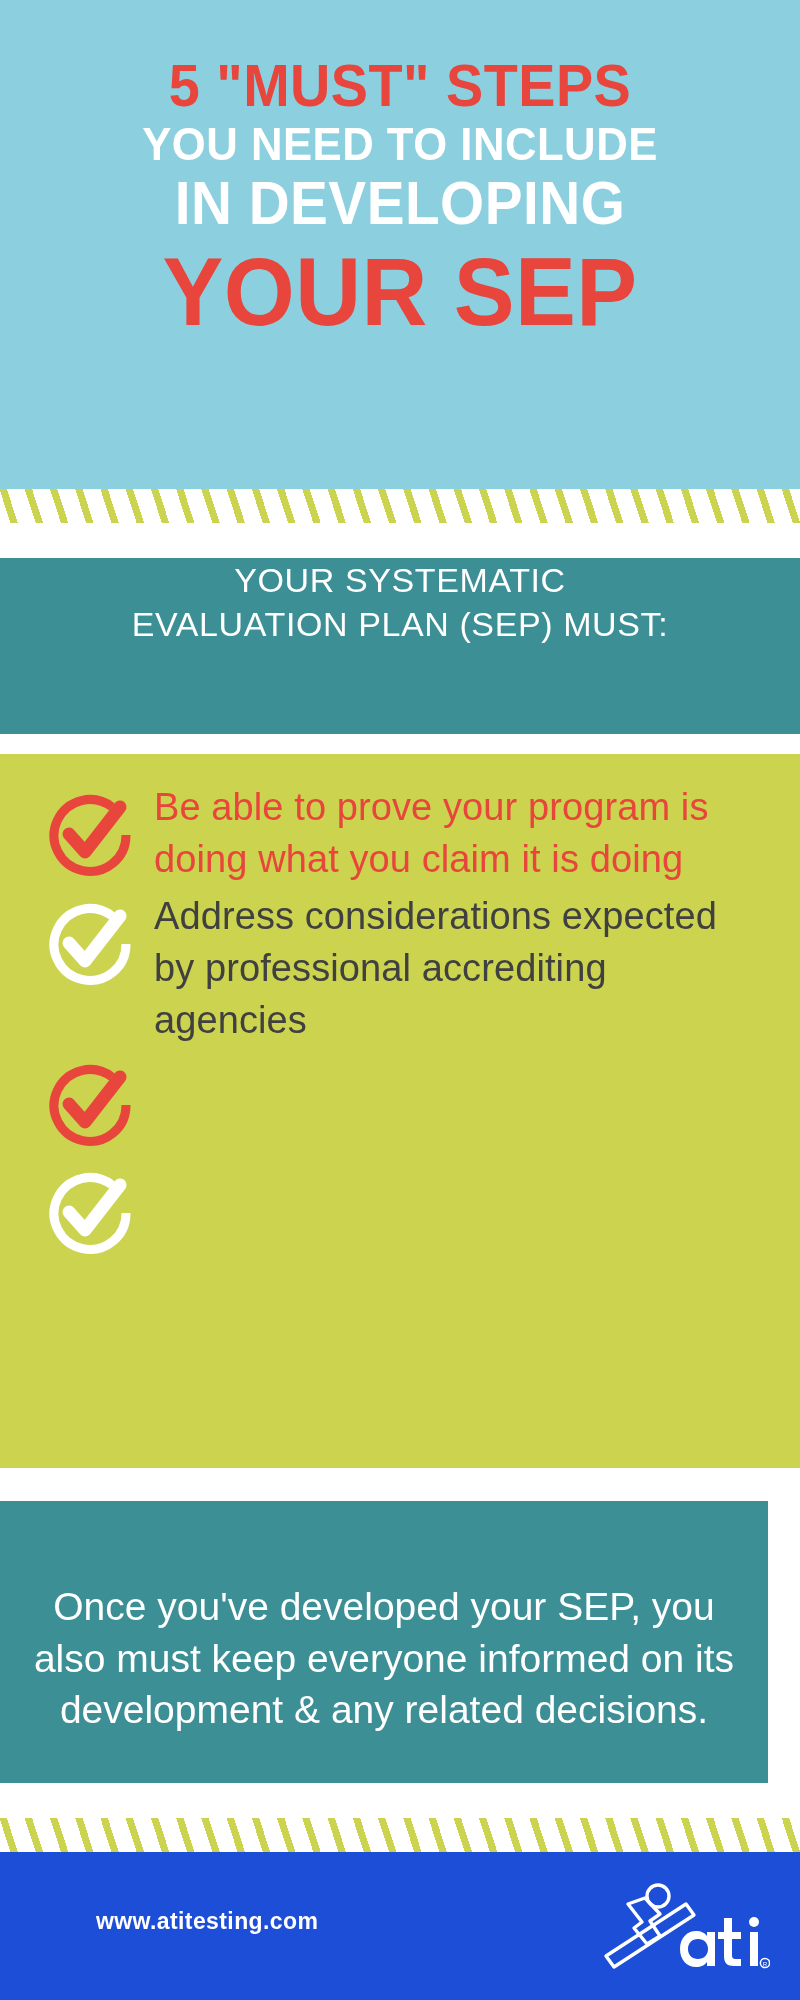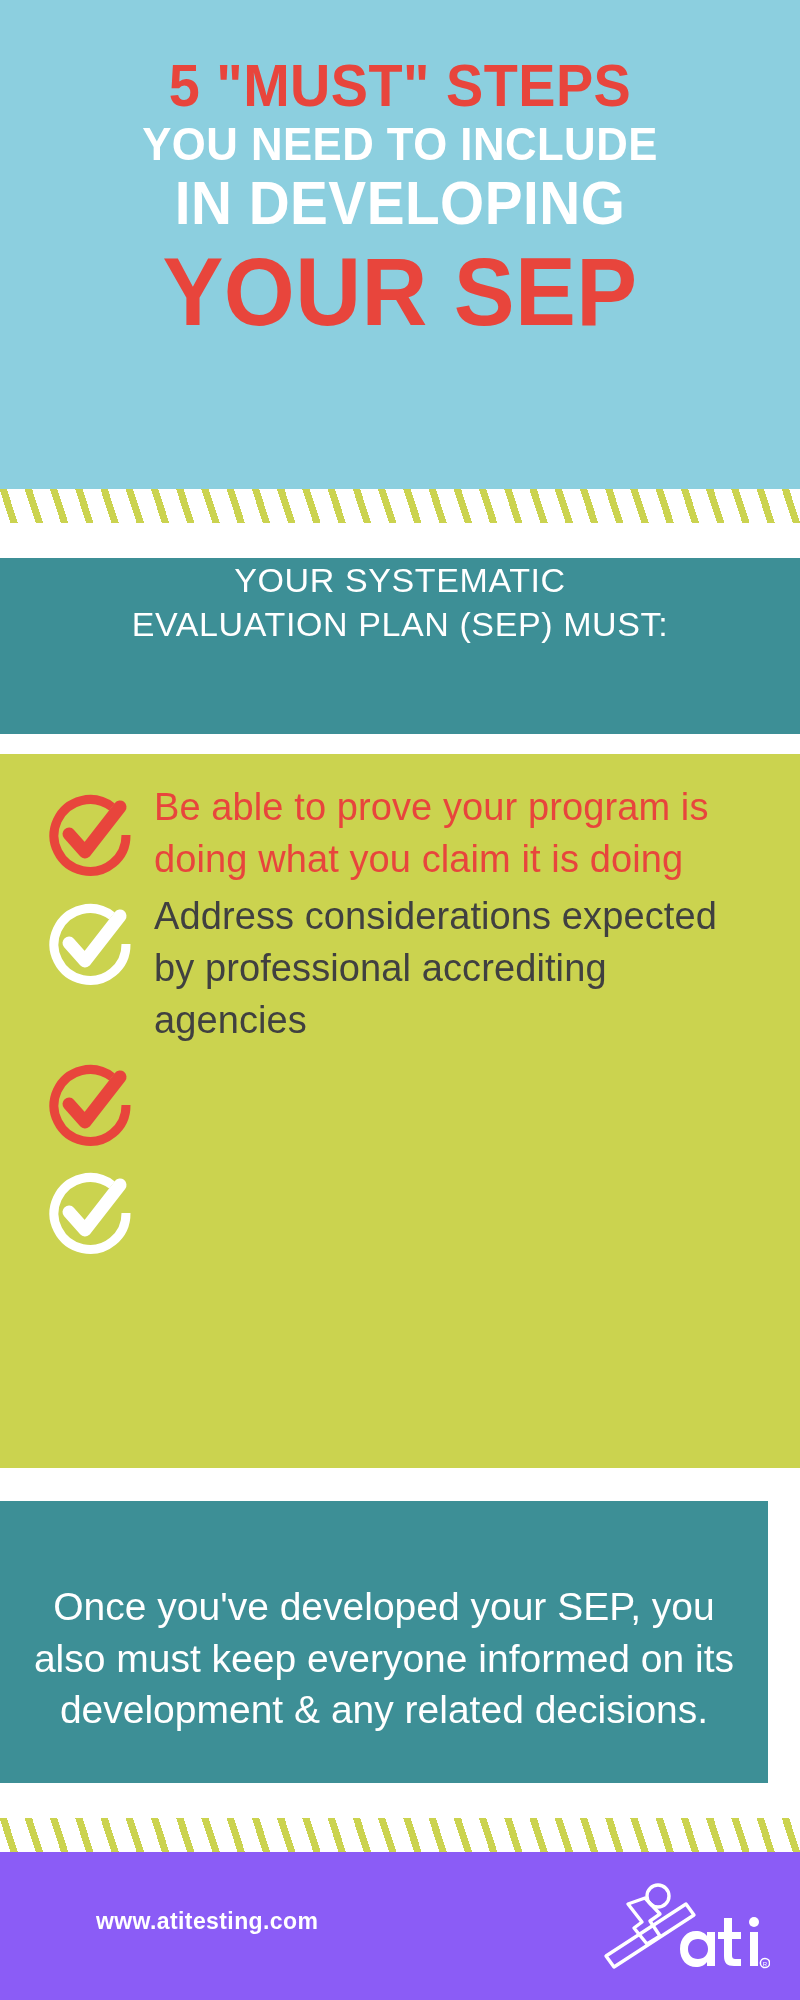--- a/index.html
+++ b/index.html
@@ -114,21 +114,21 @@
     color:#ffffff; font-size:39px; line-height:1.32;
     text-align:center; font-weight:400;
   }
   .gap-white-3 {
     position:absolute; left:0; top:1783px; width:800px; height:35px; background:#ffffff;
   }
 
   
   .footer {
     position:absolute; left:0; top:1852px; width:800px; height:148px;
-    background:#8b5cf6;
+    background:#1d4ed8;
     display:flex; align-items:center;text-align:right;
   }
   .footer-url {
     position:absolute; left:96px; top:56px;
     color:#ffffff; font-size:23px; font-weight:bold; letter-spacing:0.4px;
   }
   .footer-logo {
     position:absolute; left:598px; top:18px; width:172px; height:112px;
   }
   .footer-logo svg { display:block; width:172px; height:112px; }

